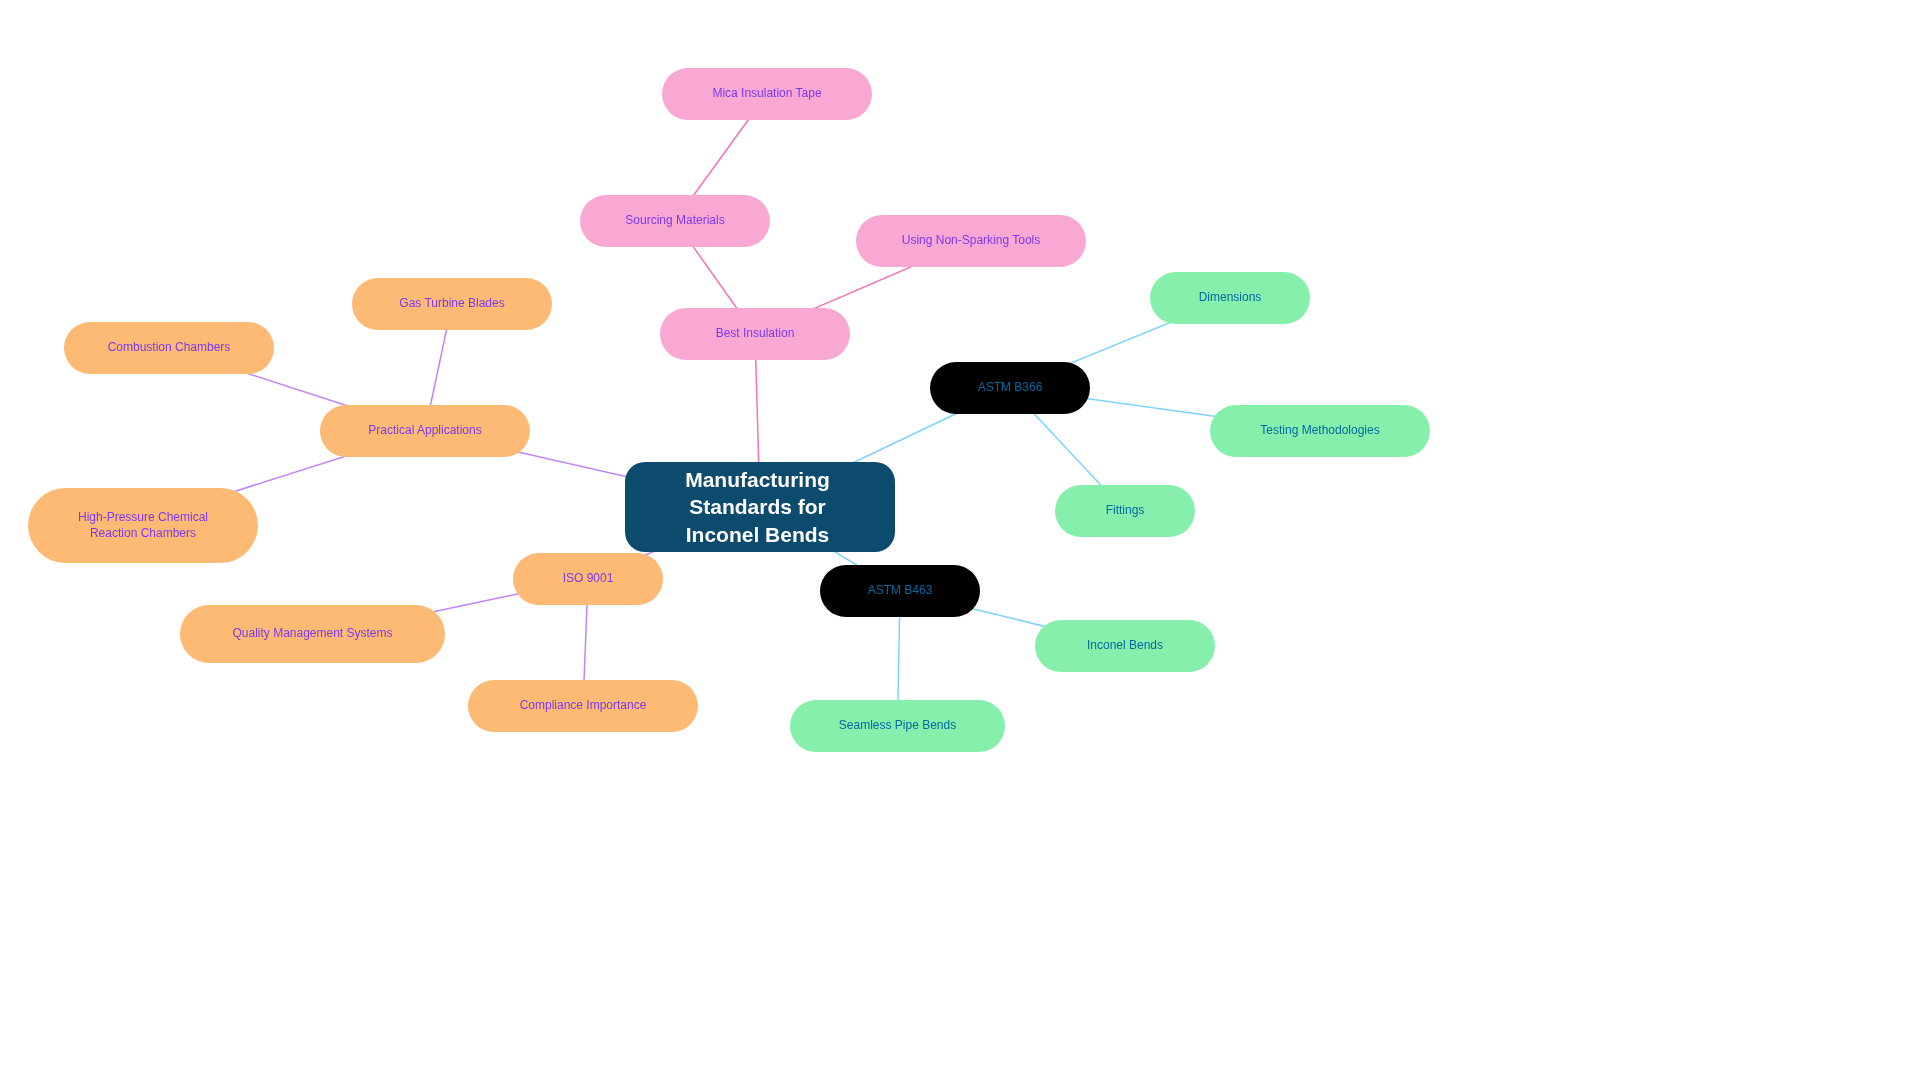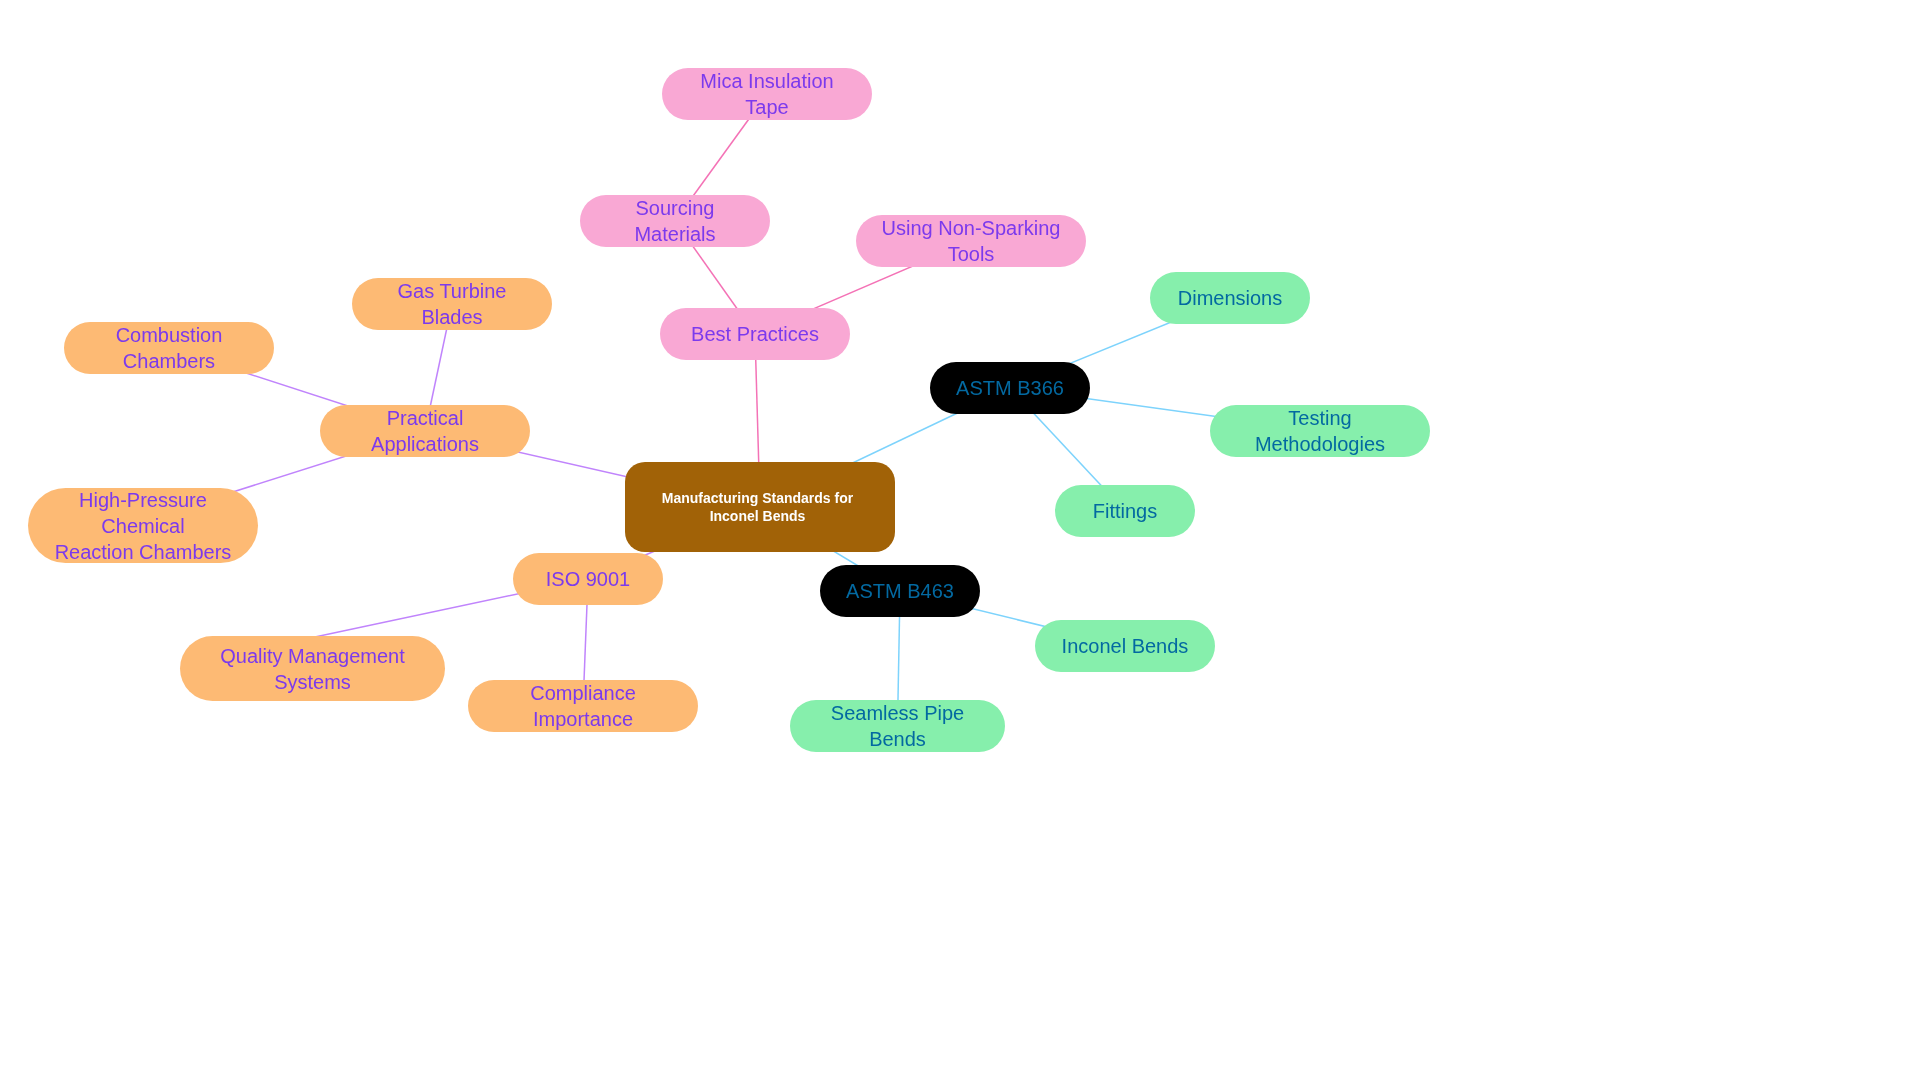--- a/index.html
+++ b/index.html
@@ -18,31 +18,31 @@
       height: 1083px;
       pointer-events: none;
     }
     .node {
       position: absolute;
       border-radius: 50px;
       display: flex;
       align-items: center;
       justify-content: center;
       text-align: center;
-      font-size: 20px;
+      font-size: 12px;
       font-weight: 500;
       padding: 12px 22px;
       cursor: pointer;
       line-height: 1.3;
     }
     .node-center {
-      background: #a16207;
+      background: #0c4a6e;
       color: #ffffff;
       border-radius: 20px;
-      font-size: 14px;
+      font-size: 21px;
       font-weight: 600;
       width: 270px;
       height: 90px;
       padding-left: 17px;
     }
     .node-pink {
       background: #f9a8d4;
       color: #7c3aed;
       border: none;
     }
@@ -97,21 +97,21 @@
 
 <div class="node node-pink" id="node-sourcing" style="left: 580px; top: 195px; width: 190px; height: 52px;">
   <span>Sourcing Materials</span>
 </div>
 
 <div class="node node-pink" id="node-using_tools" style="left: 856px; top: 215px; width: 230px; height: 52px;">
   <span>Using Non-Sparking Tools</span>
 </div>
 
 <div class="node node-pink" id="node-best_practices" style="left: 660px; top: 308px; width: 190px; height: 52px;">
-  <span>Best Practices</span>
+  <span>Best Insulation</span>
 </div>
 
 <div class="node node-lavender" id="node-gas_turbine" style="left: 352px; top: 278px; width: 200px; height: 52px;">
   <span>Gas Turbine Blades</span>
 </div>
 
 <div class="node node-lavender" id="node-combustion" style="left: 64px; top: 322px; width: 210px; height: 52px;">
   <span>Combustion Chambers</span>
 </div>
 
@@ -149,19 +149,19 @@
 </div>
 
 <div class="node node-light-blue" id="node-seamless" style="left: 790px; top: 700px; width: 215px; height: 52px;">
   <span>Seamless Pipe Bends</span>
 </div>
 
 <div class="node node-lavender" id="node-iso_9001" style="left: 513px; top: 553px; width: 150px; height: 52px;">
   <span>ISO 9001</span>
 </div>
 
-<div class="node node-lavender" id="node-quality_mgmt" style="left: 180px; top: 605px; width: 265px; height: 65px; margin-top: 31px;">
+<div class="node node-lavender" id="node-quality_mgmt" style="left: 180px; top: 605px; width: 265px; height: 58px;">
   <span>Quality Management Systems</span>
 </div>
 
 <div class="node node-lavender" id="node-compliance" style="left: 468px; top: 680px; width: 230px; height: 52px;">
   <span>Compliance Importance</span>
 </div>
 
 </body></html>

